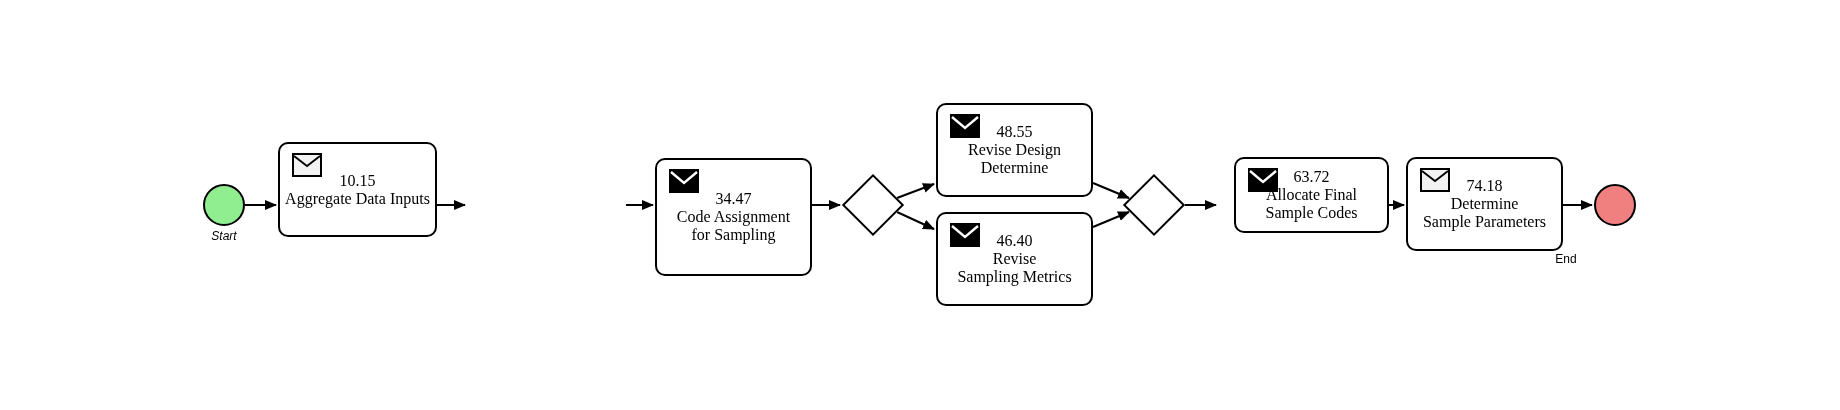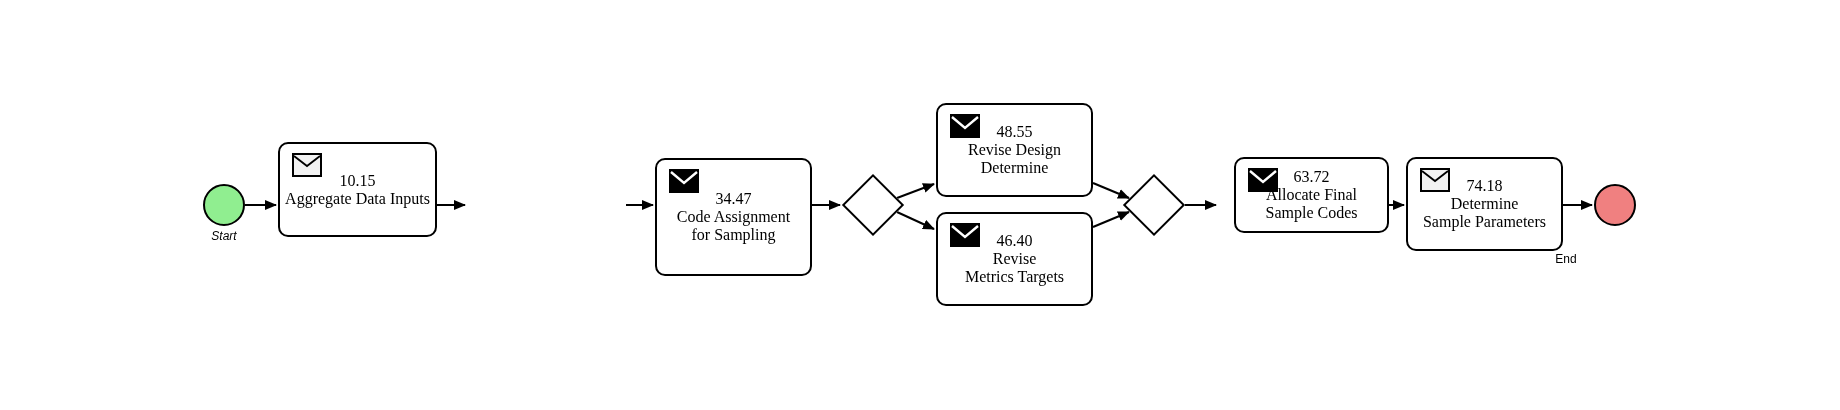--- a/index.html
+++ b/index.html
@@ -93,21 +93,21 @@
   <div class="node task" style="left:936px;top:212px;width:157px;height:94px;">
     <span class="task-icon">
       <svg width="30" height="24" viewBox="0 0 30 24">
           <rect x="0" y="0" width="30" height="24" fill="#000"></rect>
           <path d="M2 3 L15 14 L28 3" stroke="#fff" stroke-width="2.4" fill="none"></path>
         </svg>
     </span>
     <div class="task-text">
       <span class="task-line">46.40</span>
       <span class="task-line">Revise</span>
-      <span class="task-line">Metrics Targets</span>
+      <span class="task-line">Sampling Metrics</span>
     </div>
   </div>
 
   <div class="node gateway" style="left:1132px;top:183px;"></div>
 
   <div class="node task" style="left:1218px;top:157px;width:155px;height:76px;margin-left:16px;">
     <span class="task-icon">
       <svg width="30" height="24" viewBox="0 0 30 24">
           <rect x="0" y="0" width="30" height="24" fill="#000"></rect>
           <path d="M2 3 L15 14 L28 3" stroke="#fff" stroke-width="2.4" fill="none"></path>

